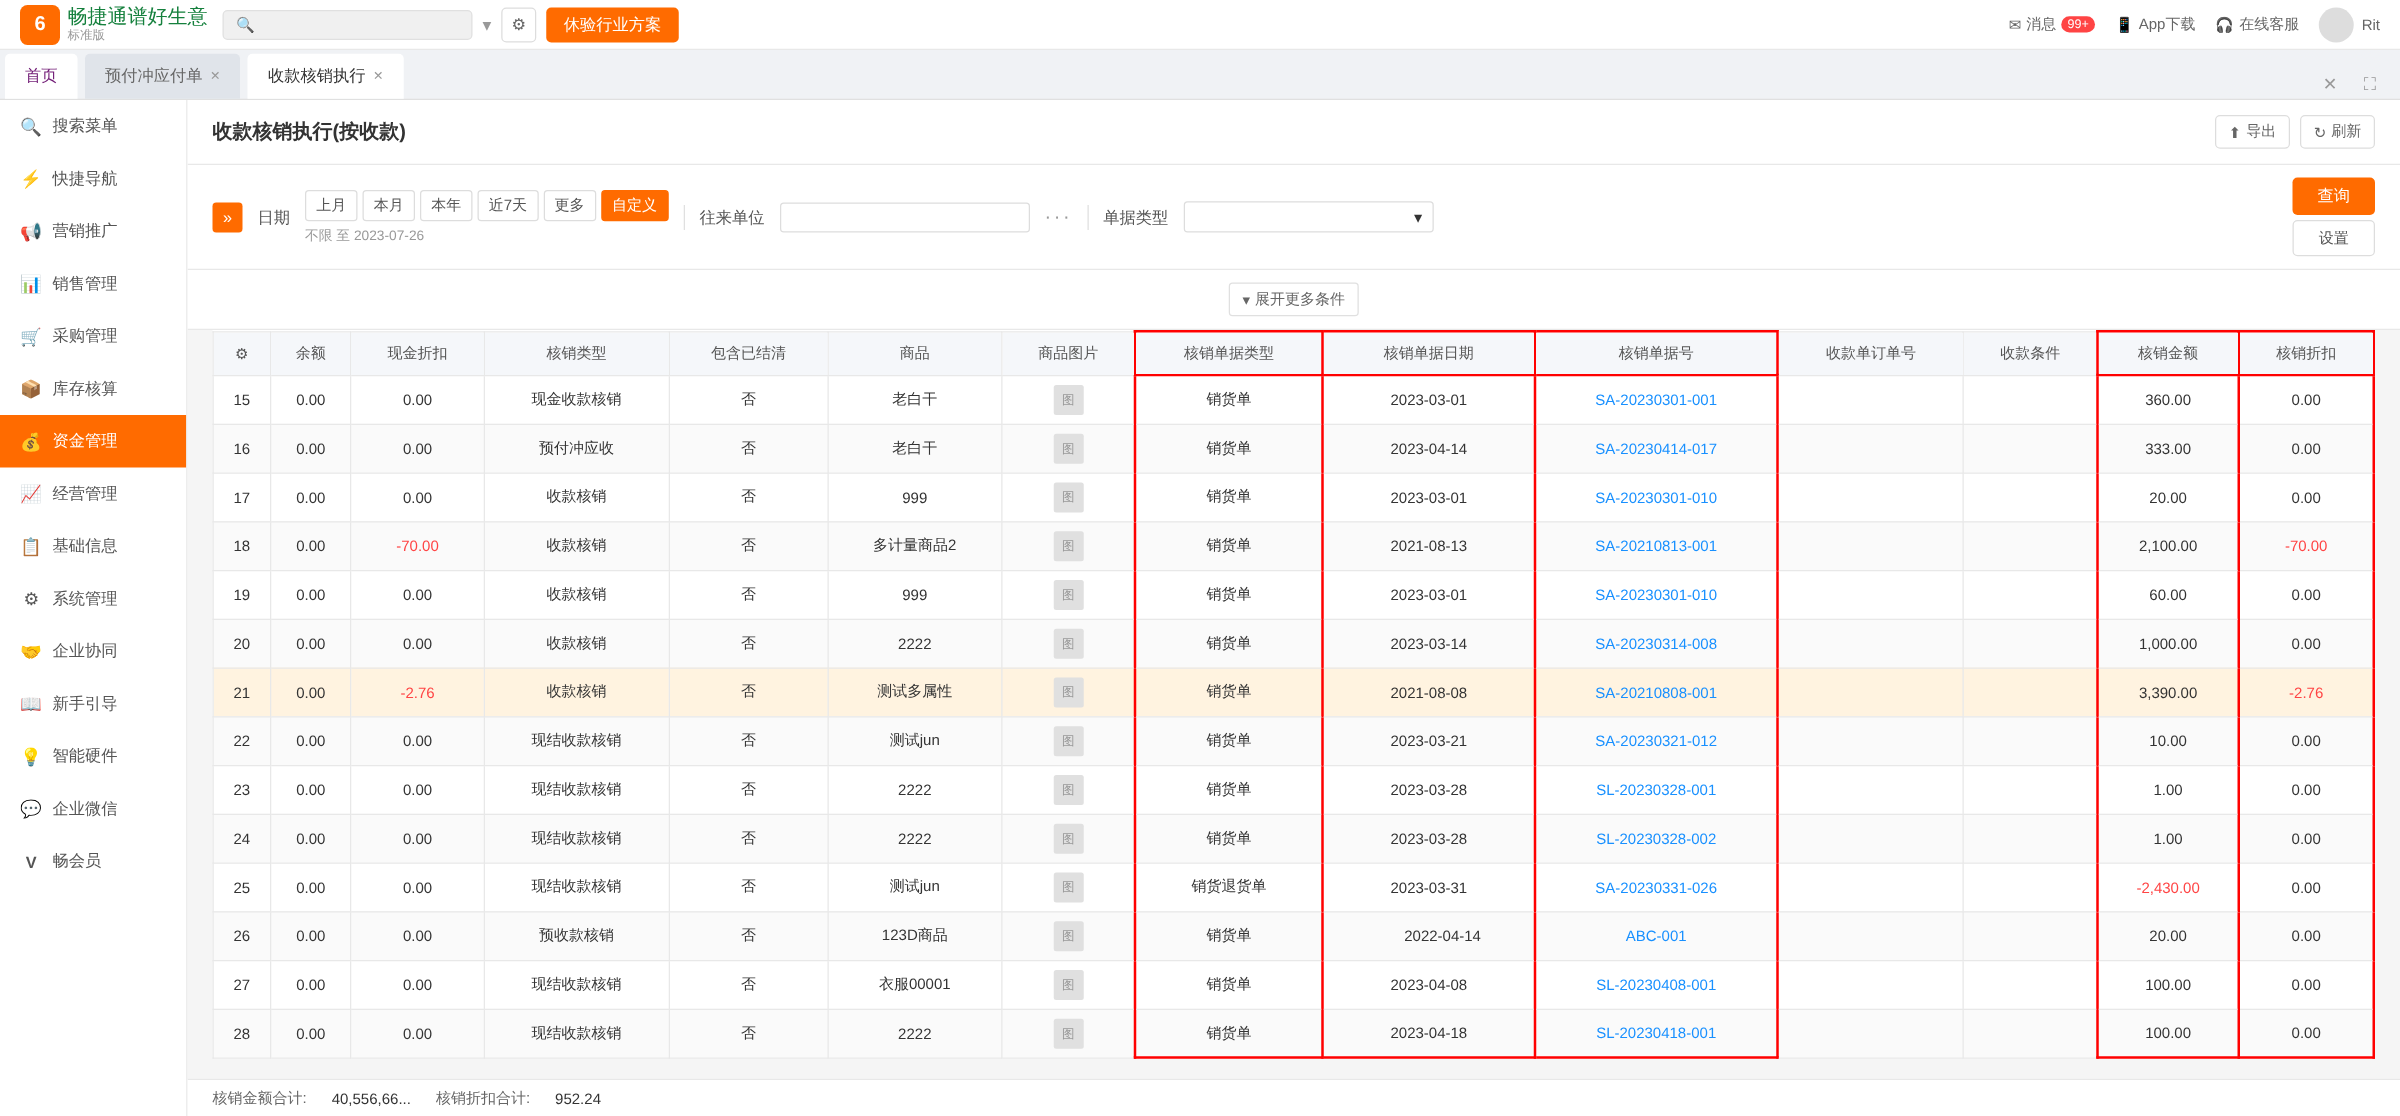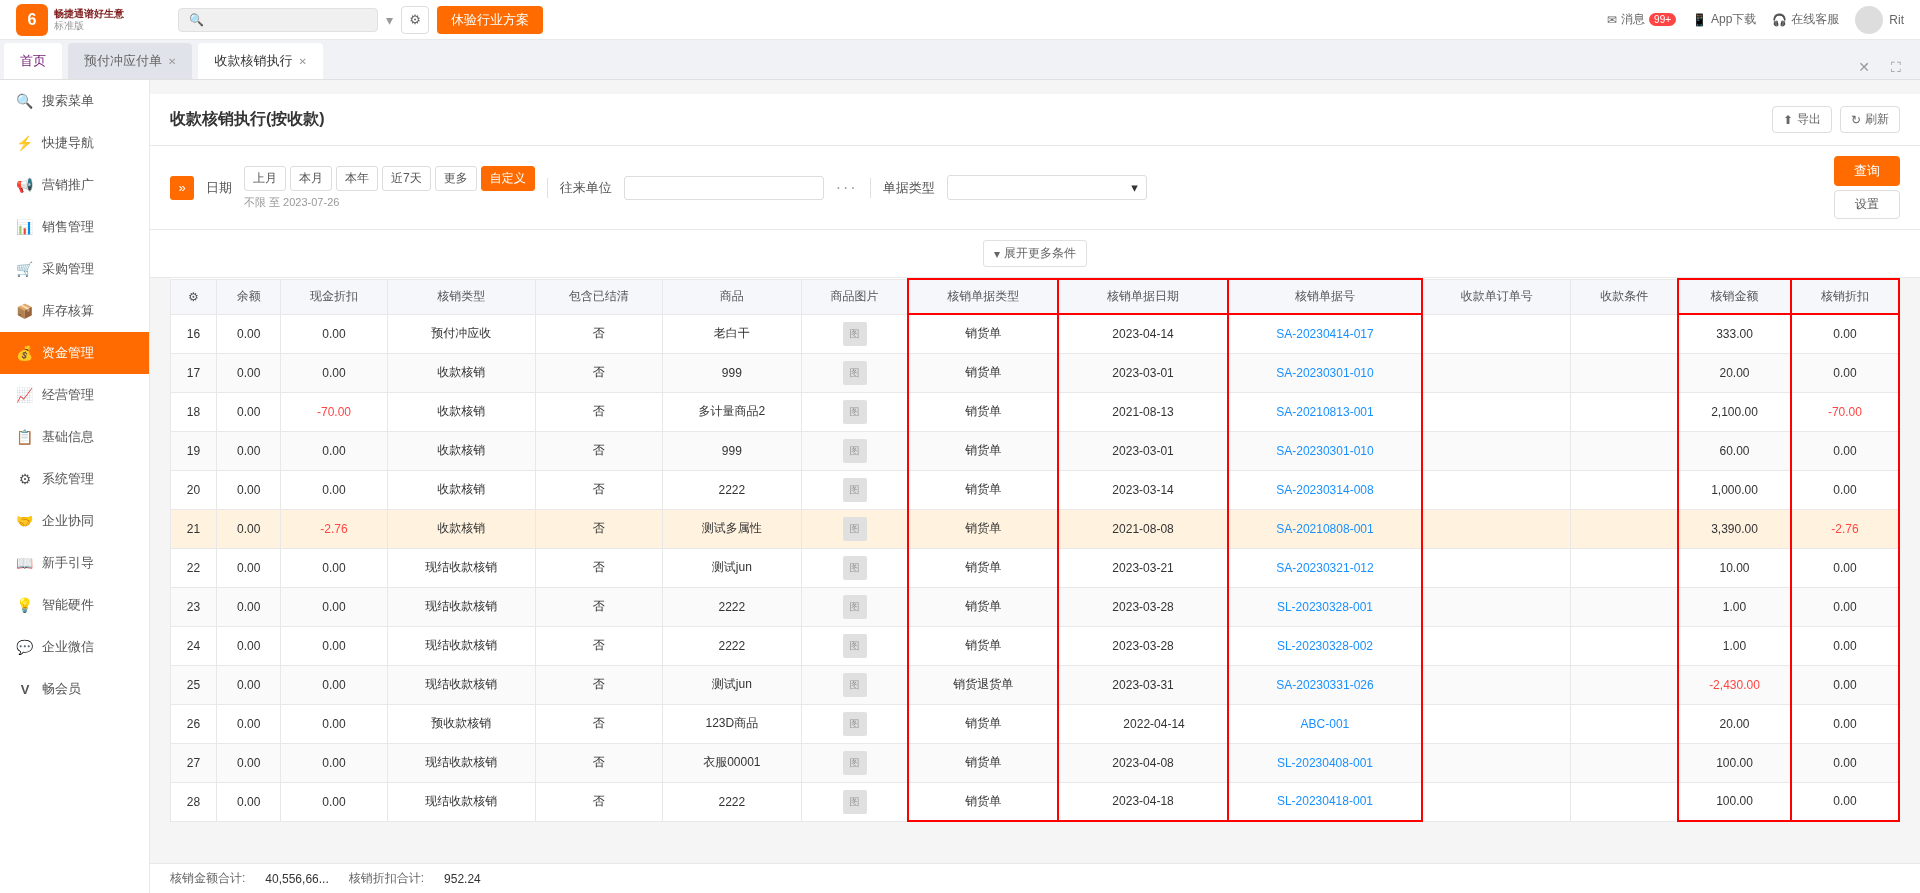--- a/index.html
+++ b/index.html
@@ -30,21 +30,21 @@
     
     .main-layout { display: flex; height: calc(893px - 80px); }
 
     
     .sidebar { width: 150px; background: #fff; border-right: 1px solid #e8e8e8; display: flex; flex-direction: column; overflow-y: auto; }
     .sidebar-item { display: flex; align-items: center; gap: 8px; padding: 12px 16px; cursor: pointer; font-size: 13px; color: #555; }
     .sidebar-item.active { background: #ff6b00; color: #fff; }
     .sidebar-icon { width: 18px; height: 18px; display: flex; align-items: center; justify-content: center; font-size: 14px; }
 
     
-    .content { flex: 1; overflow: hidden; display: flex; flex-direction: column; background: #f5f5f5; margin-top: 14px; }
+    .content { flex: 1; overflow: hidden; display: flex; flex-direction: column; background: #f5f5f5; }
     .page-header { background: #fff; padding: 12px 20px; border-bottom: 1px solid #e8e8e8; display: flex; align-items: center; justify-content: space-between; }
     .page-title { font-size: 16px; font-weight: 600; color: #333; }
     .header-actions { display: flex; gap: 8px; }
     .btn-export { display: flex; align-items: center; gap: 4px; padding: 4px 10px; border: 1px solid #ddd; border-radius: 4px; background: #fff; cursor: pointer; font-size: 12px; color: #666; }
     .btn-refresh { display: flex; align-items: center; gap: 4px; padding: 4px 10px; border: 1px solid #ddd; border-radius: 4px; background: #fff; cursor: pointer; font-size: 12px; color: #666; }
 
     
     .filter-bar { background: #fff; padding: 10px 20px; border-bottom: 1px solid #e8e8e8; }
     .filter-row { display: flex; align-items: center; gap: 12px; flex-wrap: wrap; }
     .filter-label { font-size: 13px; color: #555; text-align: right; }
@@ -78,21 +78,21 @@
     ::-webkit-scrollbar-track { background: #f1f1f1; }
     ::-webkit-scrollbar-thumb { background: #ccc; border-radius: 3px; }
   </style>
 </head>
 <body>
 
 <div class="top-bar">
   <div class="top-bar-logo">
     <div class="logo-icon">6</div>
     <div style="display:flex;flex-direction:column;line-height:1.2">
-      <span style="font-size:10px;font-weight:700;color:#7f1d1d;">畅捷通谱好生意</span>
+      <span style="font-size:16px;font-weight:400;color:#15803d;">畅捷通谱好生意</span>
       <span style="font-size:10px;color:#999;">标准版</span>
     </div>
   </div>
   <div class="top-bar-center">
     <div class="search-box">
       <span>🔍</span>
       <span style="color:#bbb;font-size:12px;"></span>
     </div>
     <span style="color:#999;font-size:14px;">▾</span>
     <div class="gear-btn">⚙</div>
@@ -273,20 +273,38 @@
             <th style="border:2px solid red;">核销单据类型</th>
             <th style="border:2px solid red;">核销单据日期</th>
             <th style="border:2px solid red;">核销单据号</th>
             <th>收款单订单号</th>
             <th>收款条件</th>
             <th style="border:2px solid red;">核销金额</th>
             <th style="border:2px solid red;">核销折扣</th>
           </tr>
         </thead>
         <tbody id="table-body">
+        <tr>
+    <td>15</td>
+    <td>0.00</td>
+    <td style="">0.00</td>
+    <td>现金收款核销</td>
+    <td>否</td>
+    <td>老白干</td>
+    <td>
+                <div style="width:24px;height:24px;background:#e0e0e0;border-radius:2px;margin:0 auto;display:flex;align-items:center;justify-content:center;font-size:10px;color:#999;">图</div>
+              </td>
+    <td style="border-left: 2px solid red; border-right: 2px solid red; border-top: 2px solid red;">销货单</td>
+    <td style="border-left: 2px solid red; border-right: 2px solid red; border-top: 2px solid red;">2023-03-01</td>
+    <td style="border-left: 2px solid red; border-right: 2px solid red; border-top: 2px solid red;"><a class="link-text">SA-20230301-001</a></td>
+    <td></td>
+    <td></td>
+    <td style="border-left: 2px solid red; border-right: 2px solid red; border-top: 2px solid red;">360.00</td>
+    <td style="border-left: 2px solid red; border-right: 2px solid red; border-top: 2px solid red;">0.00</td>
+  </tr>
             <tr>
     <td>16</td>
     <td>0.00</td>
     <td style="">0.00</td>
     <td>预付冲应收</td>
     <td>否</td>
     <td>老白干</td>
     <td>
                 <div style="width:24px;height:24px;background:#e0e0e0;border-radius:2px;margin:0 auto;display:flex;align-items:center;justify-content:center;font-size:10px;color:#999;">图</div>
               </td>

